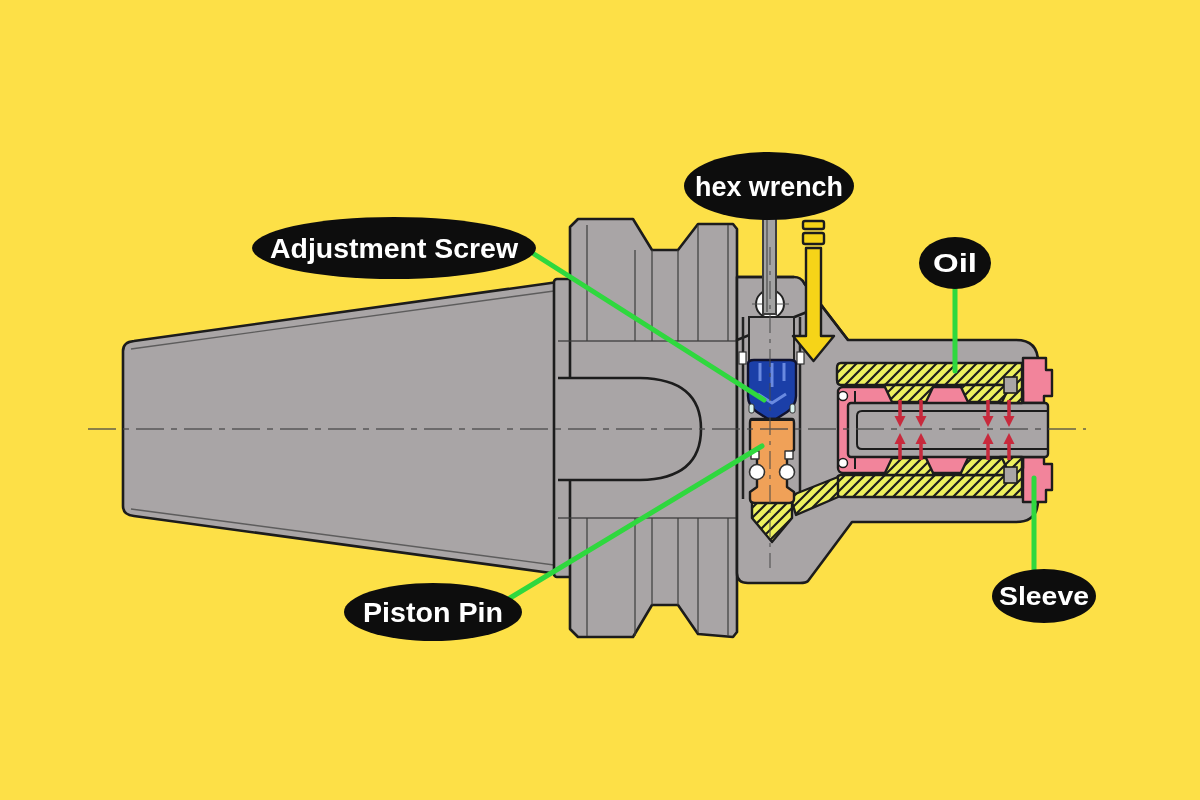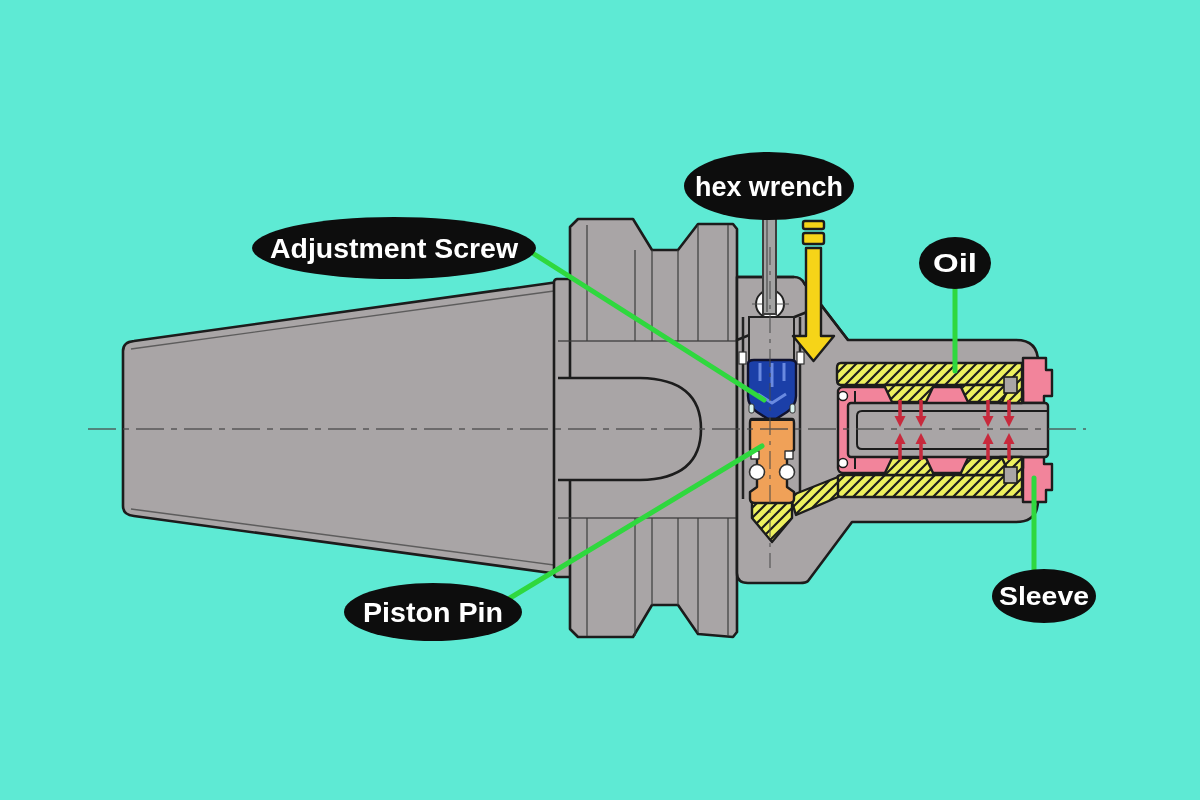--- a/index.html
+++ b/index.html
@@ -1,16 +1,16 @@
 <!DOCTYPE html>
 <html><head>
 <meta charset="utf-8">
 <style>
   html,body{margin:0;padding:0;background:#ffffff;}
-  #stage{position:relative;width:1200px;height:800px;background:#5eead4;overflow:hidden;
+  #stage{position:relative;width:1200px;height:800px;background:#fde047;overflow:hidden;
          font-family:"Liberation Sans",sans-serif;}
   svg{position:absolute;left:0;top:0;}
   text.label-text{font-family:"Liberation Sans",sans-serif;font-weight:bold;}
 </style>
 </head>
 <body>
 
 <div id="stage">
 <svg width="1200" height="800" viewBox="0 0 1200 800">
 

